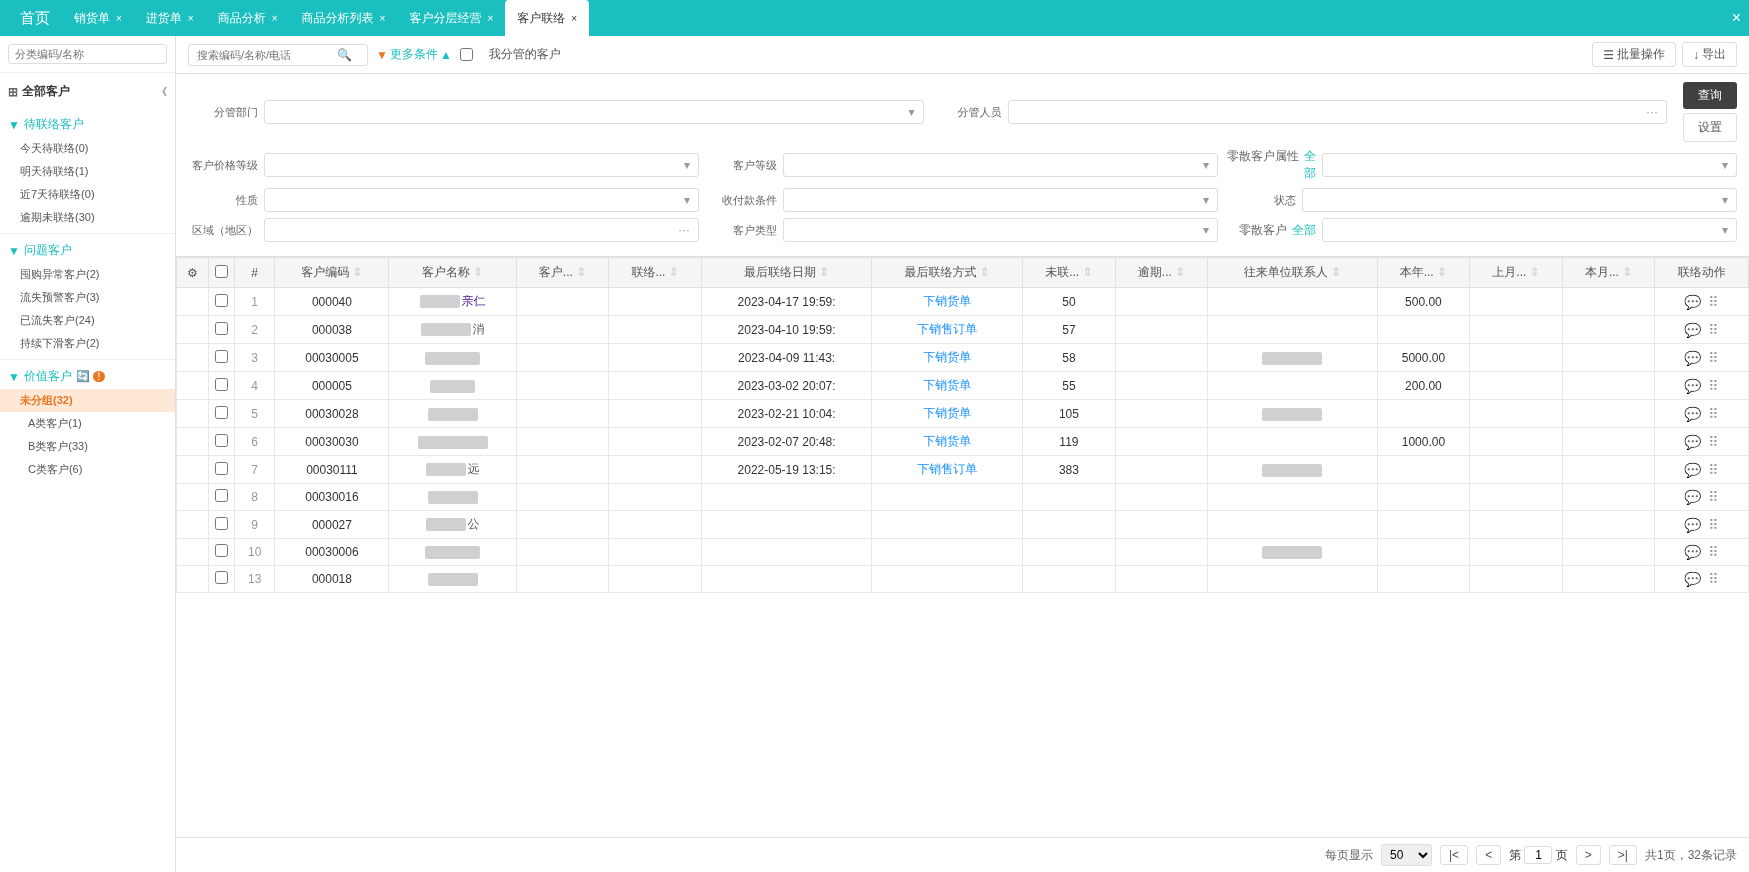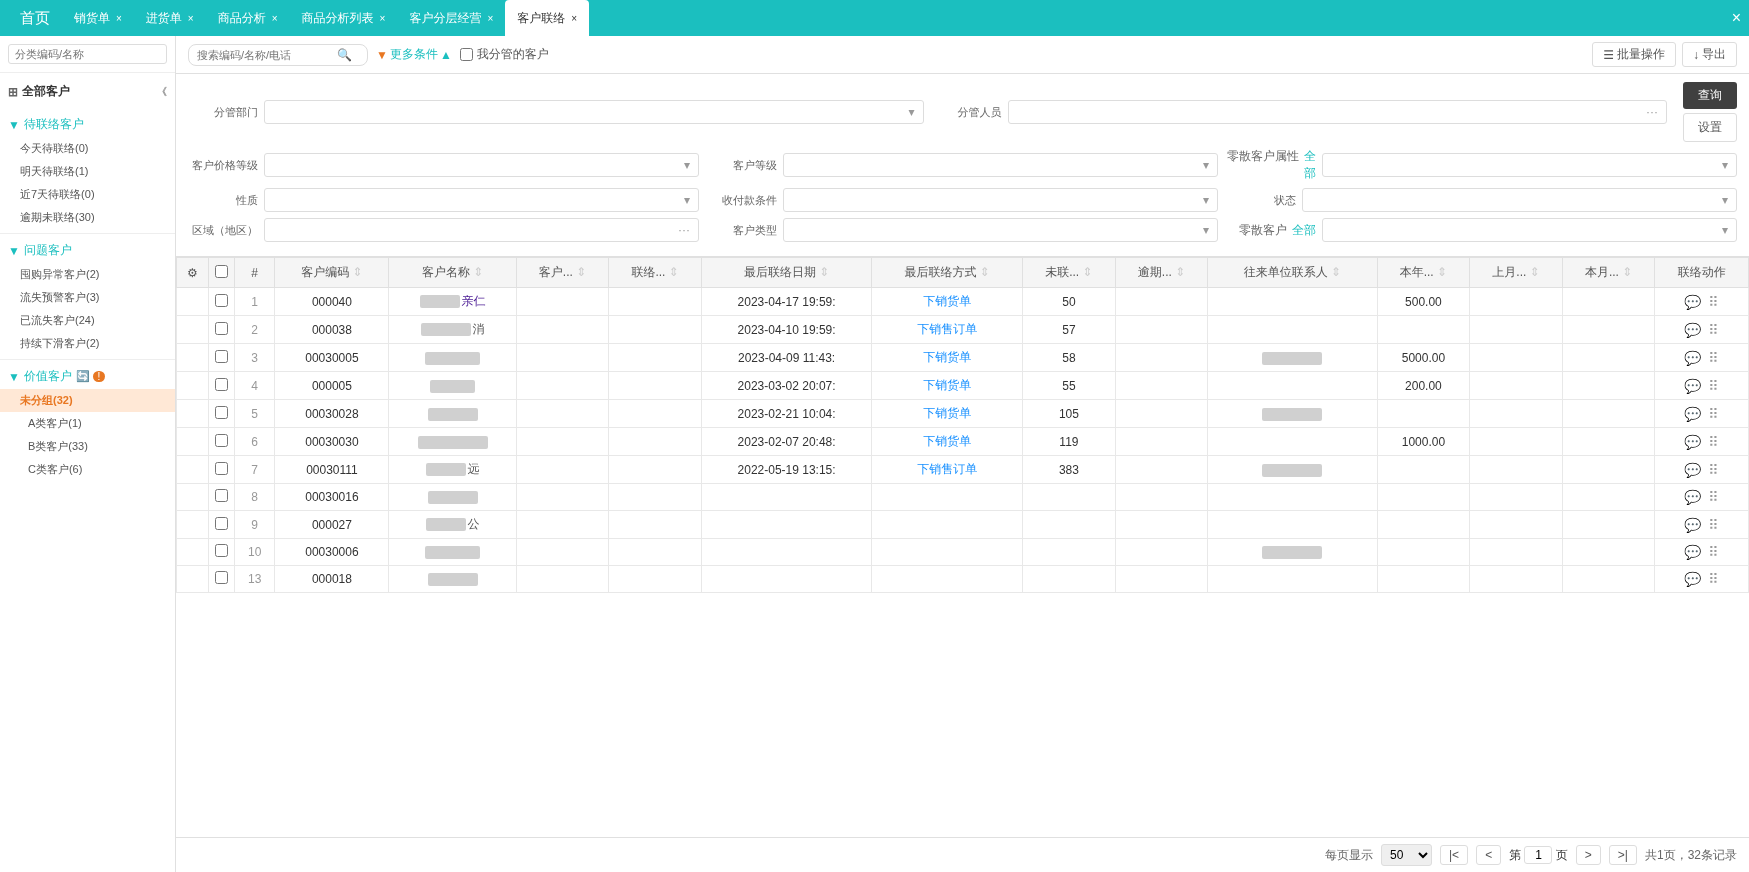--- a/index.html
+++ b/index.html
@@ -53,26 +53,26 @@
 
     
     .content-area { flex: 1; display: flex; flex-direction: column; overflow: hidden; }
 
     
     .filter-bar {
       background: white; border-bottom: 1px solid #e0e0e0; padding: 6px 12px;
       display: flex; align-items: center; gap: 8px;
     }
     .filter-search-box {
-      display: flex; align-items: center; border: 1px solid #ddd; border-radius: 8px;
+      display: flex; align-items: center; border: 1px solid #ddd; border-radius: 3px;
       padding: 3px 8px; width: 180px;
     }
     .filter-search-box input { border: none; outline: none; font-size: 11px; width: 140px; }
     .filter-more { color: #1bbfbf; cursor: pointer; display: flex; align-items: center; gap: 2px; }
-    .filter-checkbox { display: flex; align-items: center; gap: 4px; color: #555; cursor: pointer; }
+    .filter-checkbox { display: flex; align-items: center; gap: 16px; color: #555; cursor: pointer; }
     .filter-actions { margin-left: auto; display: flex; gap: 6px; }
     .btn-batch { border: 1px solid #ddd; background: white; padding: 3px 10px; border-radius: 3px; cursor: pointer; color: #555; display: flex; align-items: center; gap: 3px; }
     .btn-export { border: 1px solid #ddd; background: white; padding: 3px 10px; border-radius: 3px; cursor: pointer; color: #555; display: flex; align-items: center; gap: 3px; }
 
     
     .filter-panel {
       background: white; border-bottom: 1px solid #e0e0e0; padding: 8px 12px;
     }
     .filter-row { display: flex; align-items: center; margin-bottom: 6px; gap: 8px; }
     .filter-field {

